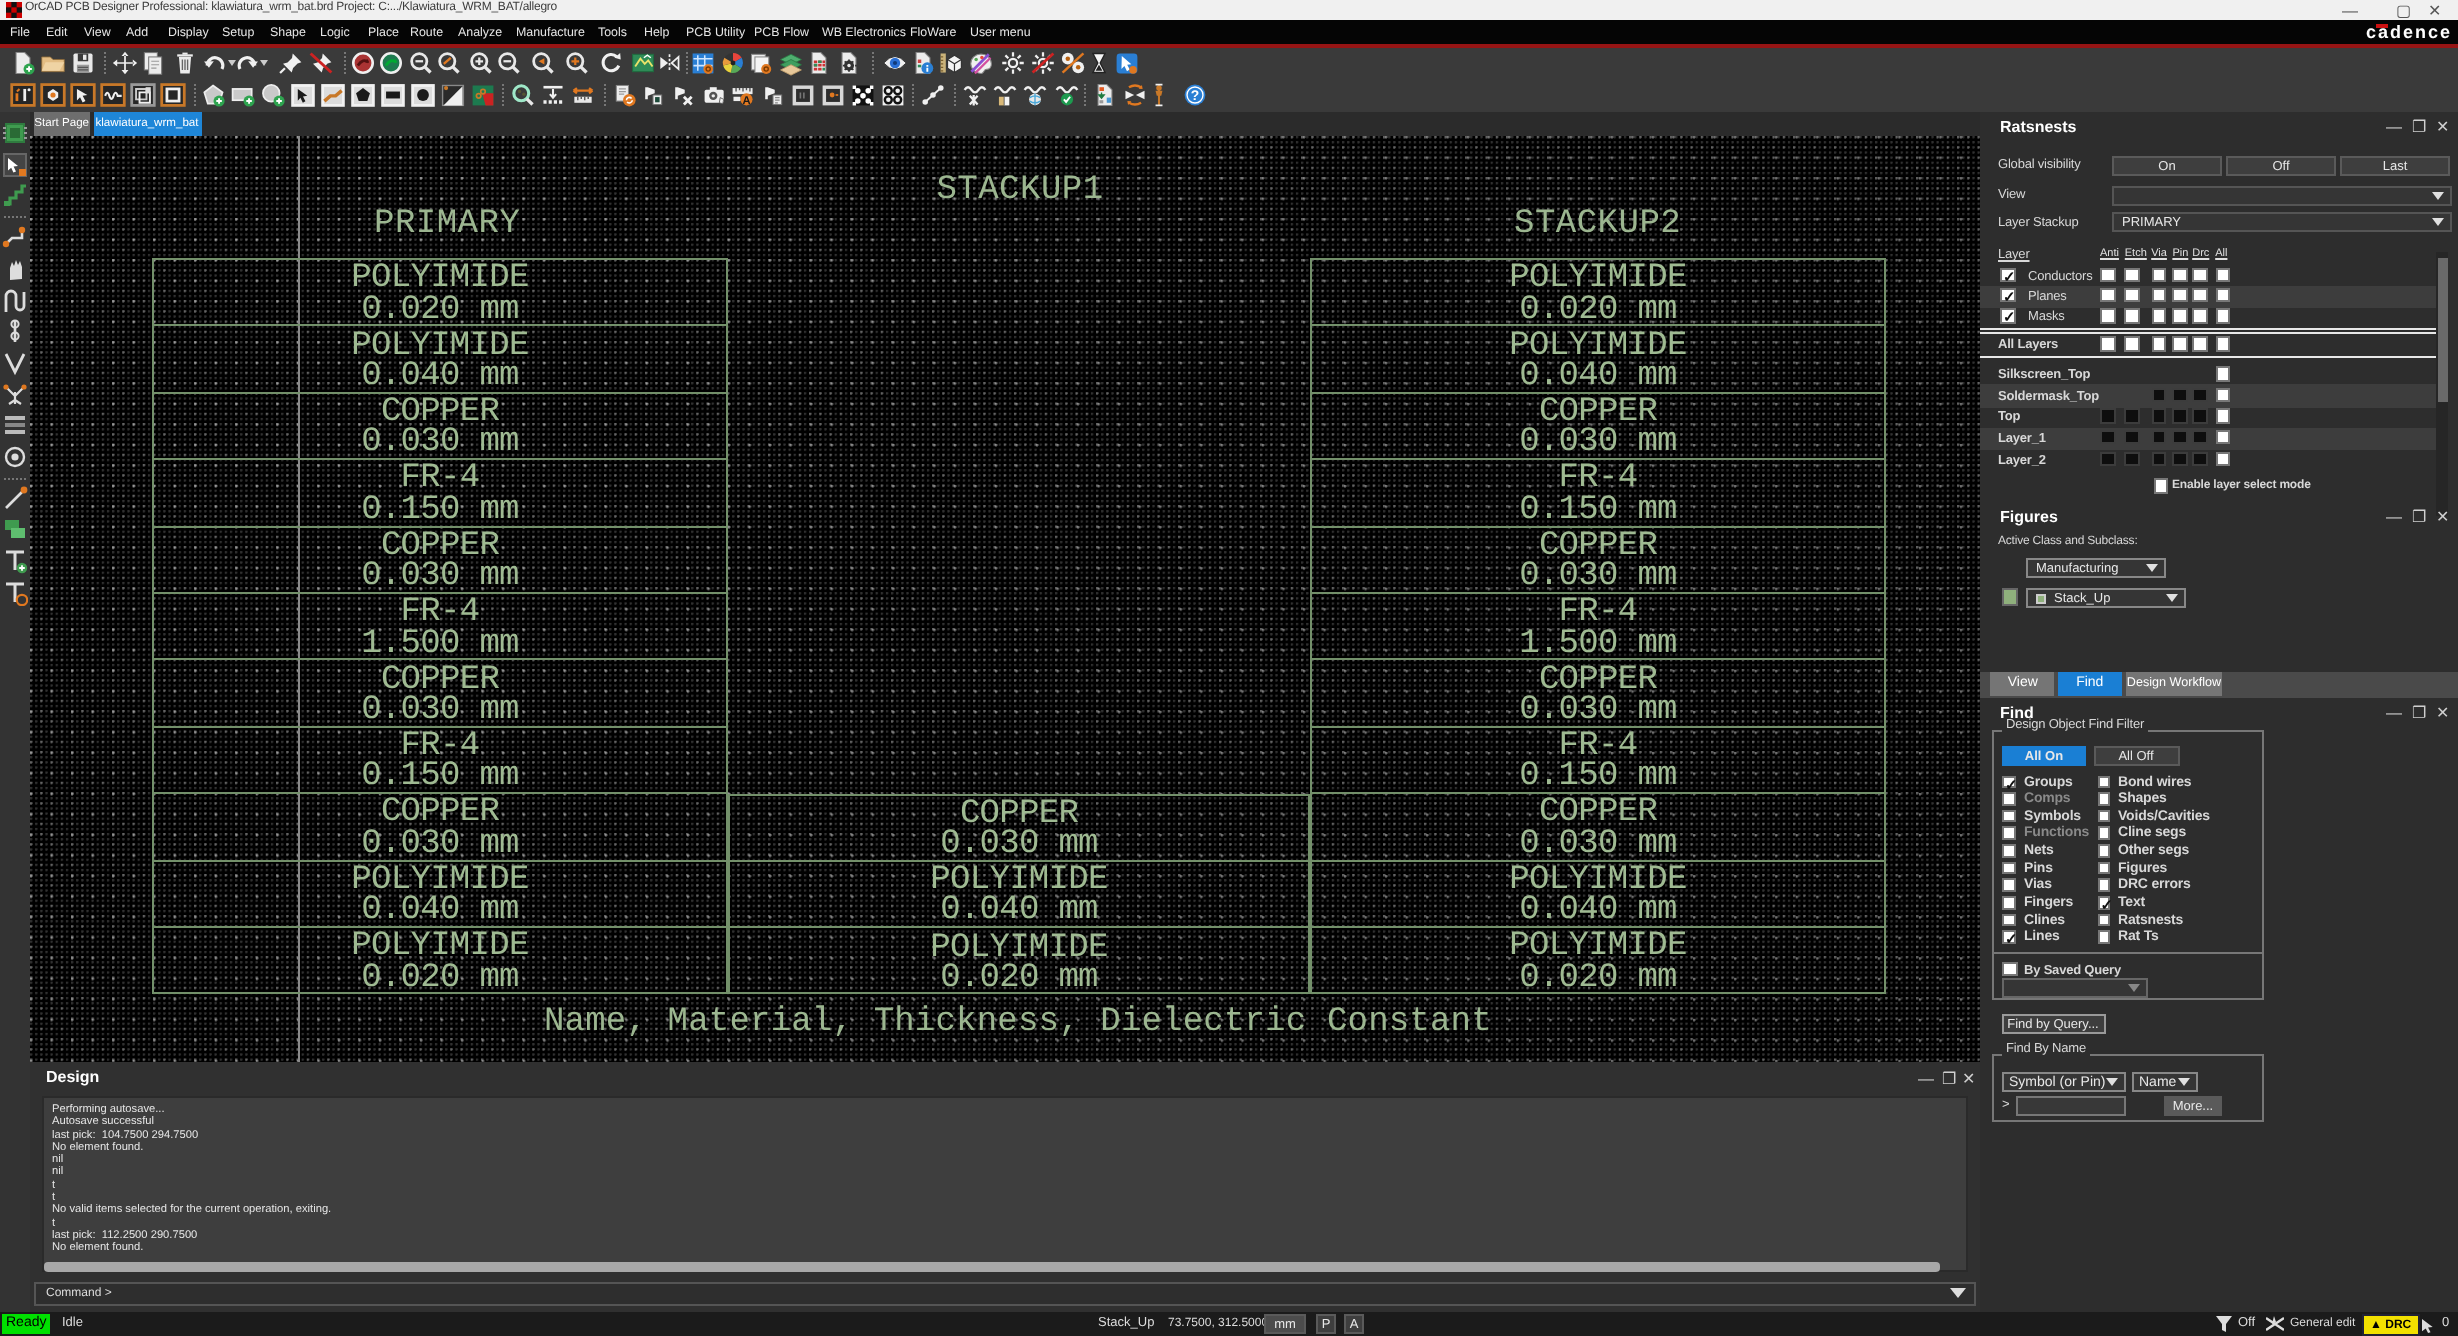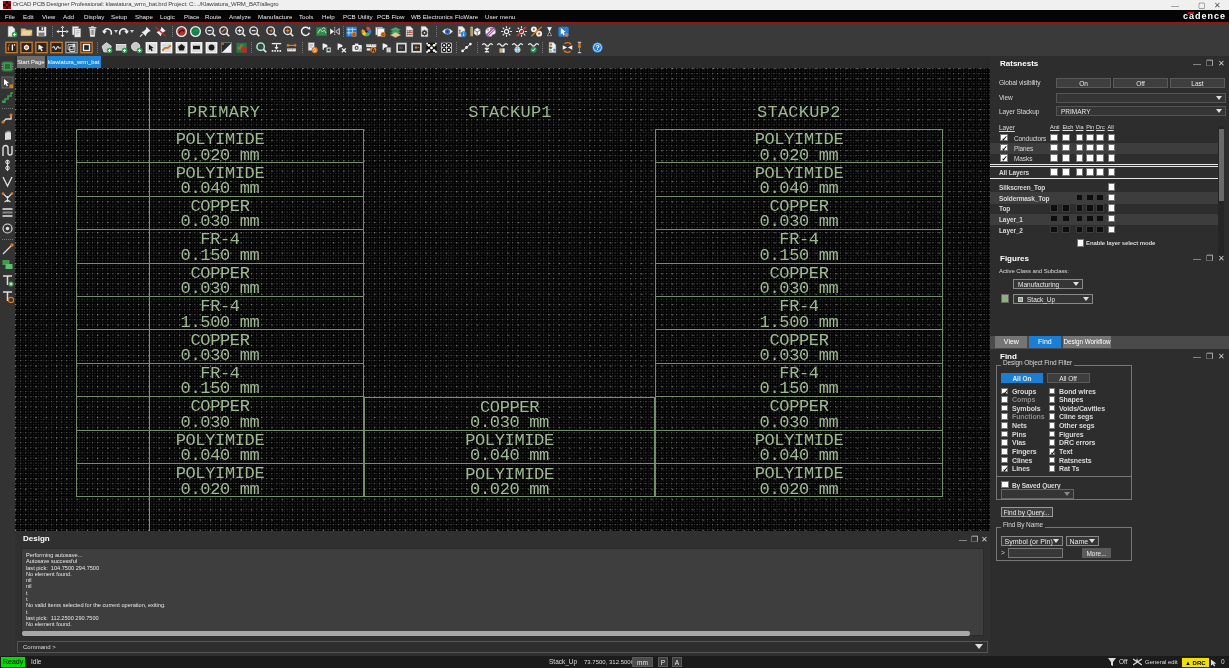--- a/index.html
+++ b/index.html
@@ -615,21 +615,21 @@
           <path d="M2 2h9M6.5 2v9" stroke="#ddd" stroke-width="1.5"></path>
           <circle cx="10" cy="10" r="2.6" fill="none" stroke="#e07820" stroke-width="1.1"></circle>
         </svg>
       </div>
     </div>
 
 <div class="abs" id="canvas">
   <div class="grid"></div>
   <div class="vline"></div>
   <div class="gtxt" style="left:172px;top:36.4px;letter-spacing:0.25px">PRIMARY</div>
-  <div class="gtxt" style="left:453.2px;top:36px;letter-spacing:0.25px">STACKUP1</div>
+  <div class="gtxt" style="left:453.2px;top:19px;letter-spacing:0.25px">STACKUP1</div>
   <div class="gtxt" style="left:742px;top:36.4px;letter-spacing:0.25px">STACKUP2</div>
   <div id="tleft" class="stable" style="left:61px;top:61px;width:288px;height:368px">
         <div class="srow" style="height:33.42px">
           <div>POLYIMIDE</div>
           <div>0.020 mm</div>
         </div>
         <div class="srow" style="height:33.42px">
           <div>POLYIMIDE</div>
           <div>0.040 mm</div>
         </div>
@@ -723,20 +723,21 @@
         </div>
         <div class="srow" style="height:33.42px">
           <div>POLYIMIDE</div>
           <div>0.040 mm</div>
         </div>
         <div class="srow" style="height:33.42px">
           <div>POLYIMIDE</div>
           <div>0.020 mm</div>
         </div>
       </div>
+  <div class="gtxt" style="left:257px;top:435.4px;letter-spacing:0.1px">Name, Material, Thickness, Dielectric Constant</div>
 </div>
 
 <div class="abs" id="rpanel">
 
  <div class="phead" style="top:2px">
         <div class="nm">Ratsnests</div>
    <div class="pctl" style="left:203px">—</div>
         <div class="pctl" style="left:216px">❐</div>
         <div class="pctl" style="left:228px">✕</div>
       </div>

